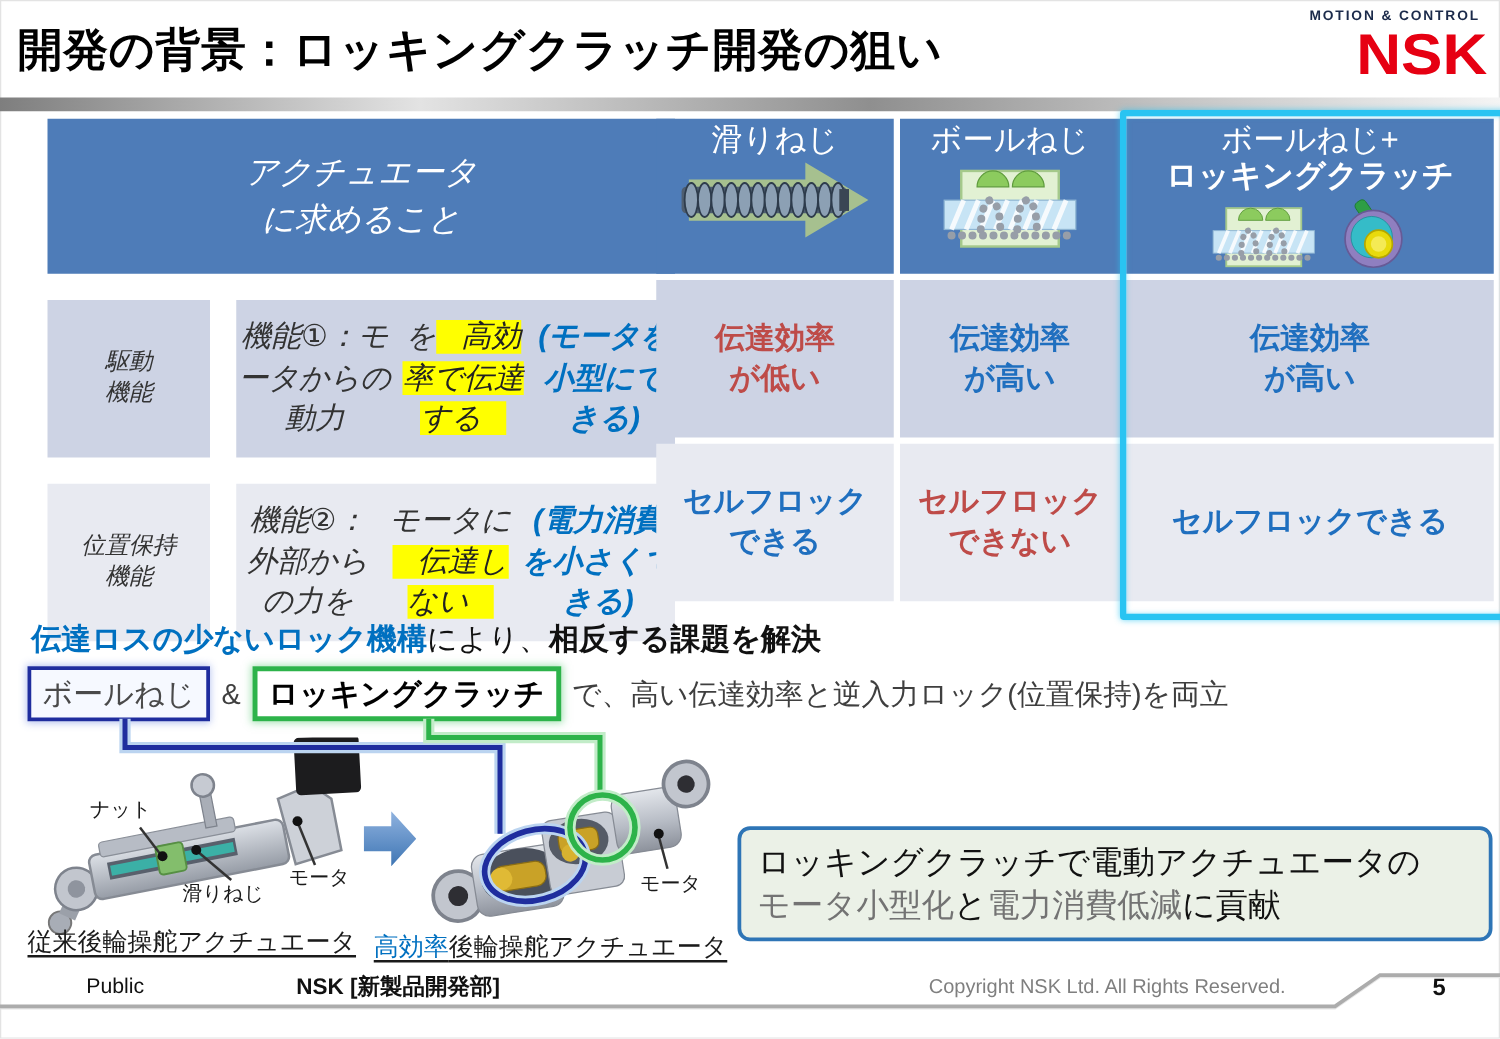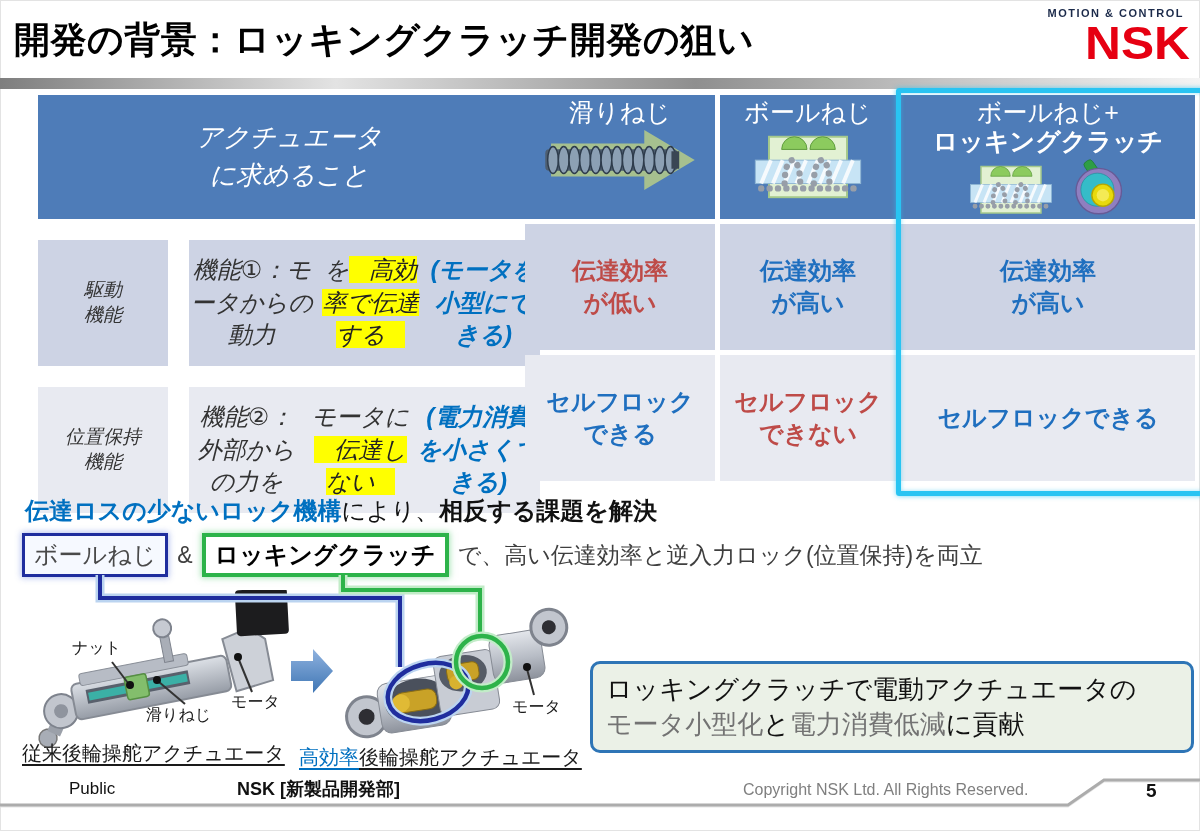--- a/index.html
+++ b/index.html
@@ -48,21 +48,21 @@
   .sum2{position:absolute;left:22px;top:533px;display:flex;align-items:center;gap:9px;font-size:23px;color:#3f3f3f;white-space:nowrap;}
   .box-blue{border:3px solid #1F2D9E;background:#F6F9FF;padding:3px 9px;color:#4a4a4a;font-size:24px;
             box-shadow:0 0 6px 1px rgba(90,120,220,.45);}
   .box-green{border:4px solid #2DB34A;background:#fff;padding:2px 9px;color:#000;font-weight:bold;font-size:24px;
              box-shadow:0 0 6px 1px rgba(80,200,110,.5);}
 
   
   .svg-abs{position:absolute;}
   .diag-label{position:absolute;font-size:16px;color:#1a1a1a;}
   .cap{position:absolute;font-size:20px;color:#1a1a1a;text-decoration:underline;text-underline-offset:4px;white-space:nowrap;}
-  .cap .cap-em{color:#0070C0;text-decoration:underline;text-underline-offset:4px;}
+  .cap .cap-em{color:#0070C0;text-underline-offset:4px;}
   .callout{position:absolute;left:590px;top:661px;width:572px;border:3px solid #2E75B6;border-radius:10px;
            background:#EBF1E7;padding:8px 13px;font-size:26px;color:#111;line-height:1.35;}
   .callout .em{color:#737373;font-weight:normal;}
 
   
   .f-public{position:absolute;left:33px;top:779px;font-size:17px;font-weight:normal;color:#111;margin-left:36px;}
   .f-dept{position:absolute;left:237px;top:777px;font-size:18px;font-weight:bold;color:#111;}
   .f-copy{position:absolute;left:743px;top:781px;font-size:16px;font-weight:normal;color:#7F7F7F;}
   .f-page{position:absolute;left:1146px;top:780px;font-size:19px;font-weight:bold;color:#111;}
 </style>

